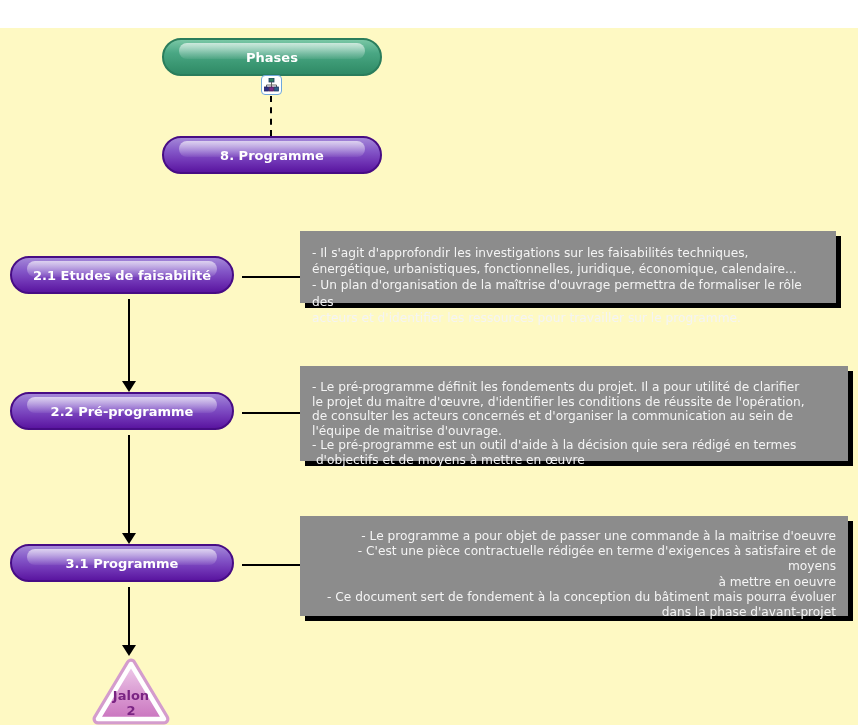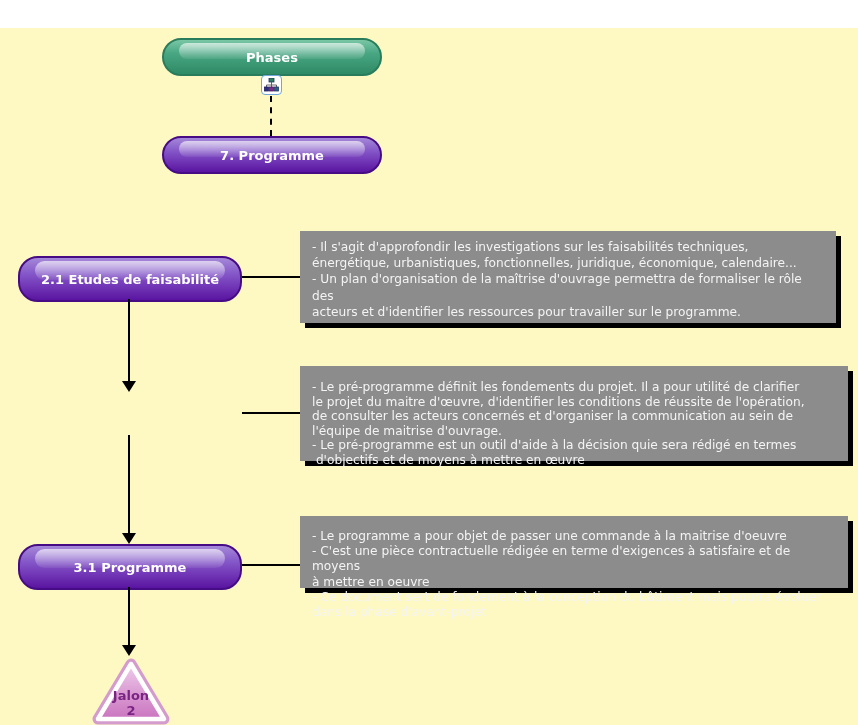--- a/index.html
+++ b/index.html
@@ -24,21 +24,21 @@
     background:linear-gradient(180deg,#79c7a5 0%,#4aa784 38%,#3b9873 70%,#2f8a66 100%);
     border:2px solid #2a7d5c;
   }
   .pill-purple{
     background:linear-gradient(180deg,#a488d8 0%,#8457c8 38%,#7136b6 68%,#5a15a0 100%);
     border:2px solid #470c85;
   }
   .pill-label{position:relative;z-index:2;padding:0 8px;}
   #pill-phases{left:162px;top:10px;width:220px;height:38px;}
   #pill-programme{left:162px;top:108px;width:220px;height:38px;}
-  .step-pill{left:18px;width:224px;height:46px;}
+  .step-pill{left:10px;width:224px;height:38px;}
   #pill-step1{top:228px;}
   #pill-step2{top:364px;}
   #pill-step3{top:516px;}
   
   #expand-box{
     position:absolute;left:261px;top:47px;width:21px;height:20px;background:#fff;
     border:1px solid #6fa8dc;border-radius:4px;display:flex;align-items:center;
     justify-content:center;box-sizing:border-box;
   }
   #dashed-link{
@@ -62,23 +62,23 @@
   }
   #arrow-1{top:271px;height:93px;}
   #arrow-2{top:407px;height:109px;}
   #arrow-3{top:559px;height:69px;}
   
   .note{
     position:absolute;left:300px;background:#8c8c8c;color:#f4f4f4;
     box-shadow:5px 5px 0 #000;box-sizing:border-box;
     font-size:12.2px;white-space:pre-wrap;
   }
-  #note-1{top:203px;width:536px;height:92px;padding:8px 12px;line-height:16.2px;}
+  #note-1{top:203px;width:536px;height:72px;padding:14px 12px;line-height:16.2px;}
   #note-2{top:338px;width:548px;height:95px;padding:14px 12px;line-height:14.6px;}
-  #note-3{top:488px;width:548px;height:72px;padding:13px 12px;line-height:15.2px;}
+  #note-3{top:488px;width:548px;height:100px;padding:13px 12px;line-height:15.2px;text-align:right;}
   
   #milestone{position:absolute;left:89px;top:627px;width:84px;height:72px;}
   #milestone-caption{
     position:absolute;left:4px;top:699px;width:280px;color:#800080;
     font-weight:bold;font-size:10px;
   }
 </style>
 </head>
 <body>
 
@@ -93,33 +93,36 @@
       <rect x="5" y="0" width="5" height="4" fill="#2e7d5c" stroke="#1f3864" stroke-width="0.8"></rect>
       <path d="M7.5 4 L7.5 7 M2.5 7 L12.5 7 M2.5 7 L2.5 9 M7.5 7 L7.5 9 M12.5 7 L12.5 9" stroke="#555" stroke-width="0.9" fill="none"></path>
       <rect x="0.5" y="9" width="4" height="4" fill="#2d2d86" stroke="#1f1f5c" stroke-width="0.8"></rect>
       <rect x="5.5" y="9" width="4" height="4" fill="#7a2e8a" stroke="#4a1a54" stroke-width="0.8"></rect>
       <rect x="10.5" y="9" width="4" height="4" fill="#2e5c8a" stroke="#1f3864" stroke-width="0.8"></rect>
     </svg>
   </div>
   <div id="dashed-link"></div>
 
   <div id="pill-programme" class="pill pill-purple">
-    <span class="pill-label">7. Programme</span>
+    <span class="pill-label">8. Programme</span>
   </div>
 
   <div id="pill-step1" class="pill pill-purple step-pill">
     <span class="pill-label">2.1 Etudes de faisabilité</span>
   </div>
   <div id="hline-1" class="hline"></div>
   <div id="note-1" class="note">- Il s'agit d'approfondir les investigations sur les faisabilités techniques,
 énergétique, urbanistiques, fonctionnelles, juridique, économique, calendaire...
 - Un plan d'organisation de la maîtrise d'ouvrage permettra de formaliser le rôle des
 acteurs et d'identifier les ressources pour travailler sur le programme.</div>
   <div id="arrow-1" class="varrow"></div>
 
+  <div id="pill-step2" class="pill pill-purple step-pill">
+    <span class="pill-label">2.2 Pré-programme</span>
+  </div>
   <div id="hline-2" class="hline"></div>
   <div id="note-2" class="note">- Le pré-programme définit les fondements du projet. Il a pour utilité de clarifier
 le projet du maitre d'œuvre, d'identifier les conditions de réussite de l'opération,
 de consulter les acteurs concernés et d'organiser la communication au sein de
 l'équipe de maitrise d'ouvrage.
 - Le pré-programme est un outil d'aide à la décision quie sera rédigé en termes
  d'objectifs et de moyens à mettre en œuvre</div>
   <div id="arrow-2" class="varrow"></div>
 
   <div id="pill-step3" class="pill pill-purple step-pill">

